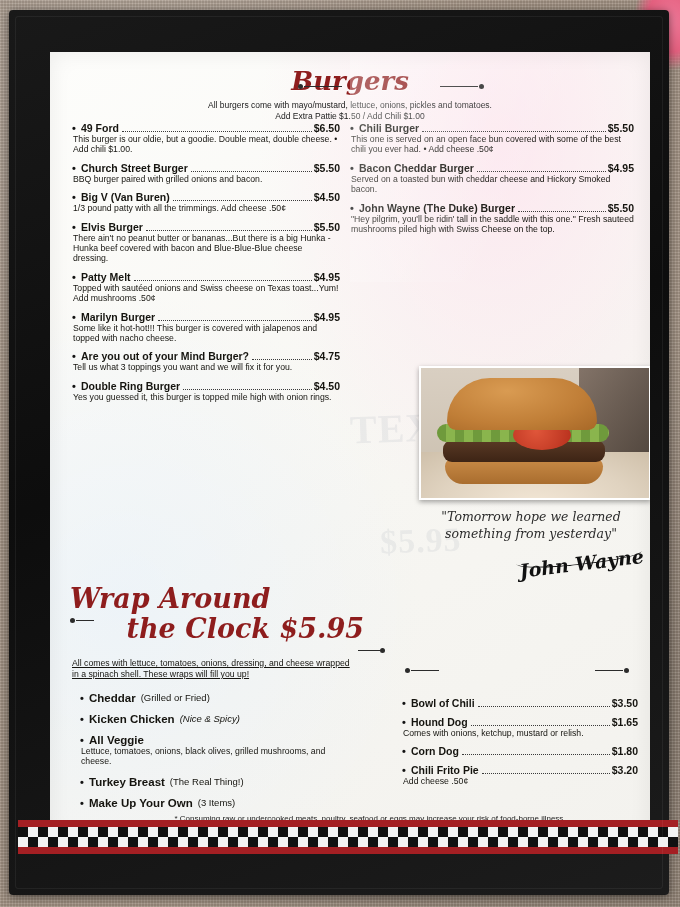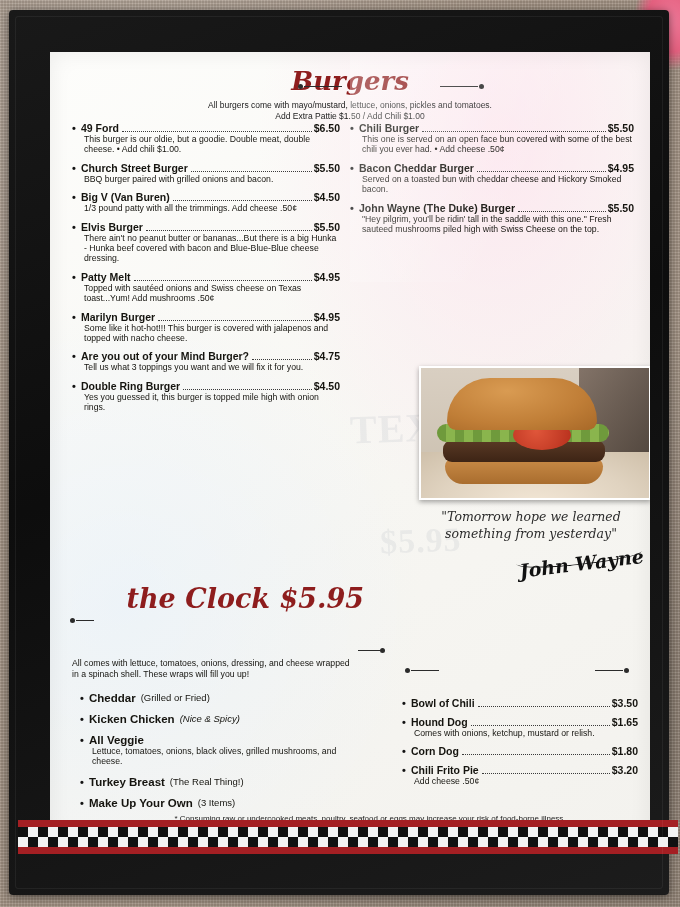--- a/index.html
+++ b/index.html
@@ -81,21 +81,21 @@
   .bullet{
     width:9px;flex:0 0 9px;font-size:11px;line-height:12px;color:#111;
   }
   .nm{white-space:nowrap;}
   .lead{
     flex:1 1 auto;margin:0 2px 2px 3px;height:3px;
     border-bottom:1.6px dotted #3a3a3a;
   }
   .pr{white-space:nowrap;font-weight:bold;}
   .desc{
-    margin-left:12px;font-size:8.7px;line-height:10.4px;font-weight:normal;
+    margin-left:1px;font-size:8.7px;line-height:10.4px;font-weight:normal;
     color:#15140f;
   }
   
   #photo{
     position:absolute;left:369px;top:314px;width:228px;height:130px;
     border:2px solid #ffffff;box-shadow:0 2px 5px rgba(0,0,0,.35);
     background:linear-gradient(#d9cfc2,#c9bead);overflow:hidden;
   }
   #photo .plate{position:absolute;left:0;bottom:0;width:100%;height:46px;
     background:radial-gradient(ellipse at 50% 120%,#f3e7d6 0%,#e0d3c0 60%,#cfc0aa 100%);}
@@ -127,21 +127,21 @@
   }
   #sigline{position:absolute;left:466px;top:498px;width:126px;height:14px;
     border-bottom:1.5px solid #111;border-radius:50%;transform:rotate(-6deg);}
   
   #wrapTitle{
     position:absolute;left:20px;top:532px;width:300px;
     font-size:27px;color:#8e1d1d;line-height:30px;
   }
   #wrapTitle .l2{display:block;text-align:right;padding-right:6px;}
   #wrapSub{
-    position:absolute;left:22px;top:606px;width:282px;font-size:8.7px;line-height:11px;
+    position:absolute;left:22px;top:606px;width:282px;font-size:8.7px;line-height:11px;text-decoration:underline;
   }
   .wrapItem{position:relative;margin-bottom:9px;}
   .wrapItem .line{font-size:11.5px;}
   .wrapItem .paren{font-weight:normal;font-size:9.5px;}
   #wrapList{position:absolute;left:30px;top:640px;width:270px;}
   
   #niftyTitle{
     position:absolute;left:340px;top:558px;width:260px;text-align:center;
     font-size:25px;color:#14706c;line-height:29px;
   }
@@ -316,20 +316,21 @@
     </div>
 
     <div id="quote">
       <span>"Tomorrow hope we learned</span><br>
       <span>something from yesterday"</span>
     </div>
     <div id="sigline"></div>
     <div id="signature">John Wayne</div>
 
     <div id="wrapTitle" class="script">
+      <span>Wrap Around</span>
       <span class="l2">the Clock $5.95</span>
     </div>
     <div class="dot" style="left:20px;top:566px;"></div>
     <div class="rule" style="left:26px;top:568px;width:18px;"></div>
     <div class="dot" style="left:330px;top:596px;"></div>
     <div class="rule" style="left:308px;top:598px;width:22px;"></div>
 
     <div id="wrapSub">All comes with lettuce, tomatoes, onions, dressing, and cheese wrapped in a spinach shell. These wraps will fill you up!</div>
 
     <div id="wrapList">

